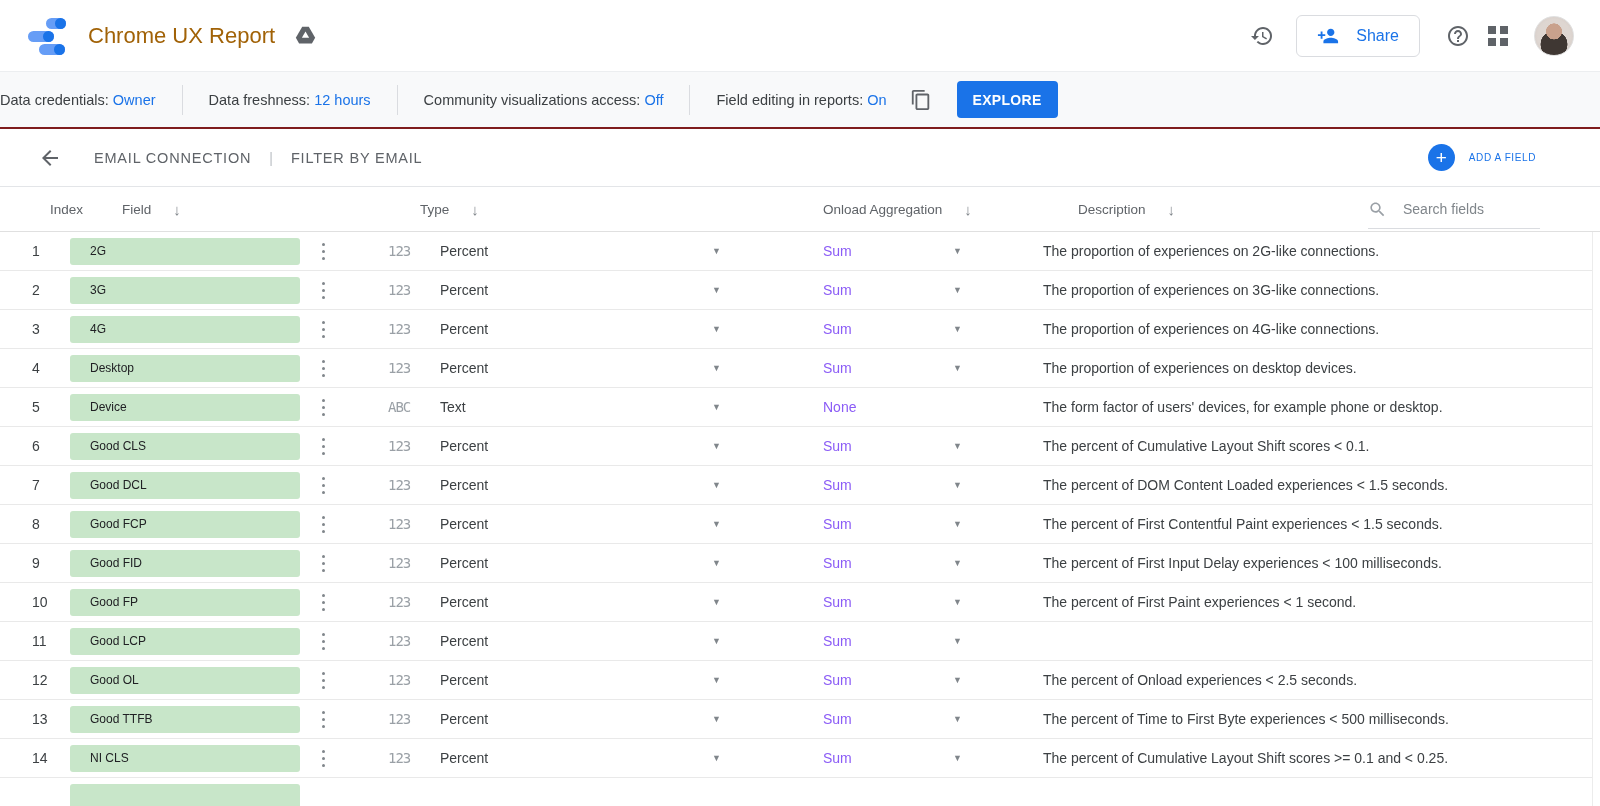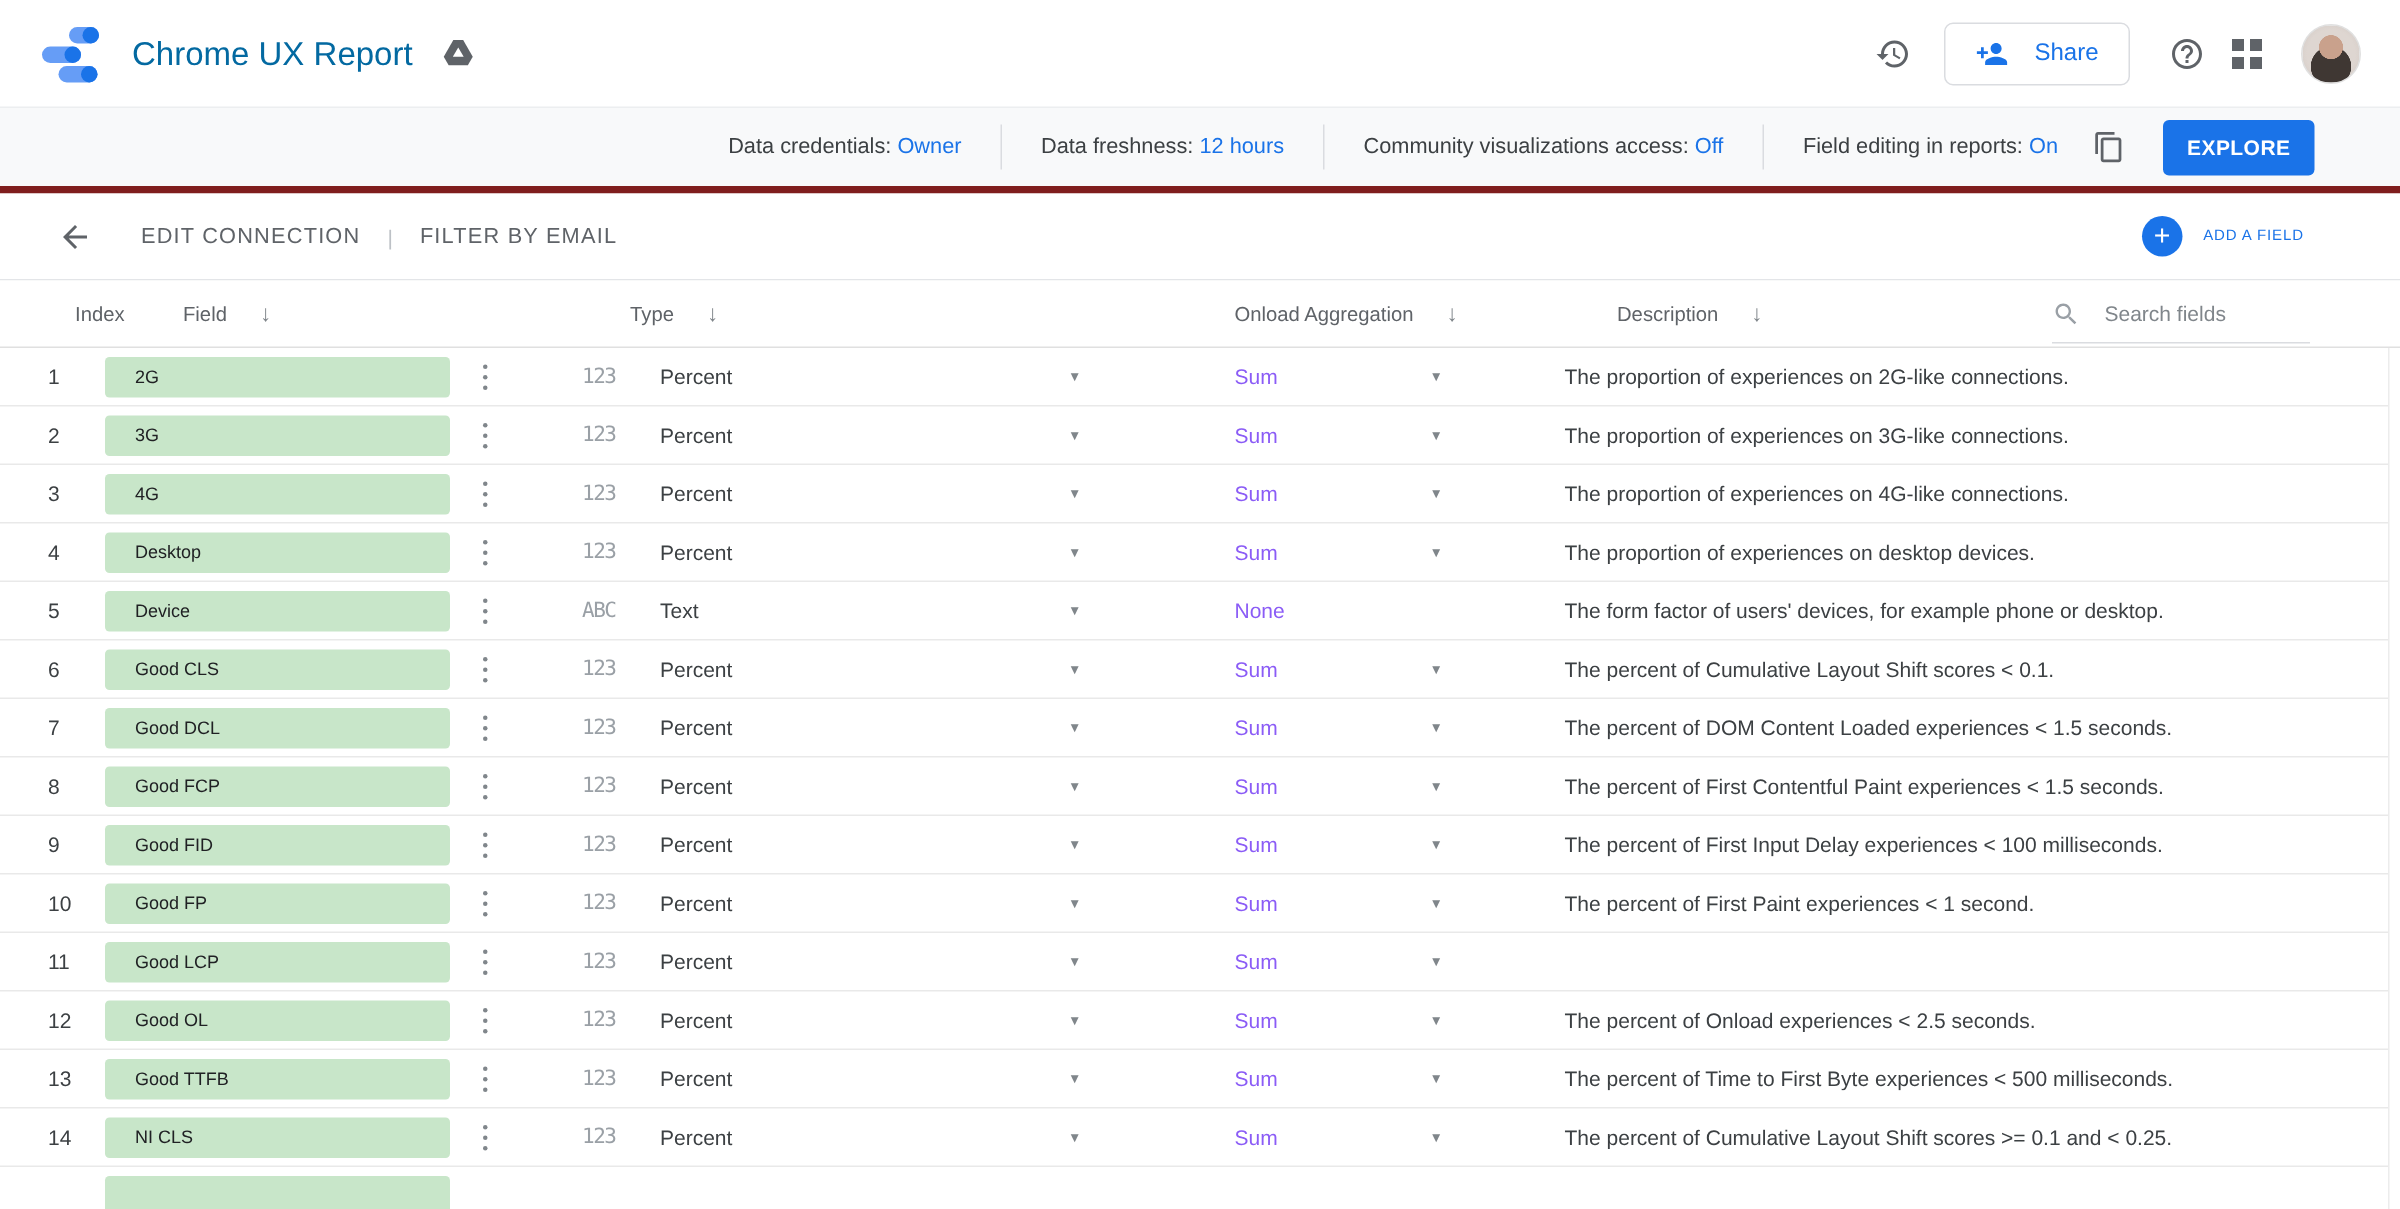--- a/index.html
+++ b/index.html
@@ -12,41 +12,41 @@
 
   
   .app-header { height:72px; display:flex; align-items:center; padding:0 26px;
     border-bottom:1px solid #eceef0; background:#fff; }
   .logo { position:relative; width:46px; height:40px; margin-right:16px; flex:0 0 auto; cursor:pointer; }
   .logo .pill { position:absolute; height:11px; border-radius:6px; background:#669df6; }
   .logo .pill::after { content:""; position:absolute; right:0; top:0; width:11px; height:11px; border-radius:50%; background:#1a73e8; }
   .pill1 { top:2px;  left:20px; width:20px; }
   .pill2 { top:15px; left:2px;  width:26px; }
   .pill3 { top:28px; left:13px; width:26px; }
-  .app-title { font-size:22px; color:#0369a1; margin-right:20px; white-space:nowrap; }
+  .app-title { font-size:22px; color:#a16207; margin-right:20px; white-space:nowrap; }
   .drive-icon { width:21px; height:19px; flex:0 0 auto; }
   .header-spacer { flex:1; }
   .icon-btn { width:40px; height:40px; display:flex; align-items:center; justify-content:center;
     border:none; background:transparent; cursor:pointer; border-radius:50%; padding:0; }
   .share-btn { display:flex; align-items:center; gap:17px; height:42px; padding:0 20px;
     border:1px solid #dadce0; border-radius:6px; background:#fff; cursor:pointer;
     margin:0 18px 0 14px; }
   .share-btn span { color:#1a73e8; font-size:16px; }
   .apps-grid { display:grid; grid-template-columns:8px 8px; grid-gap:4px; }
   .apps-grid i { width:8px; height:8px; background:#5f6368; }
   .avatar { width:40px; height:40px; border-radius:50%; margin-left:16px; cursor:pointer; flex:0 0 auto;
     background:
       radial-gradient(circle at 50% 38%, #c9a18c 0 26%, transparent 27%),
       radial-gradient(circle at 50% 72%, #3f3733 0 40%, transparent 41%),
       radial-gradient(circle at 50% 50%, #ded6d1 0 60%, #cfc6c1 100%);
     border:1px solid #e0e0e0; }
 
   
-  .status-bar { height:57px; background:#f8f9fa; border-bottom:5px solid #7f1d1d;
-    display:flex; align-items:center; justify-content:flex-end; padding-right:57px; font-size:14.5px; }
+  .status-bar { height:57px; background:#f8f9fa; border-bottom:2px solid #7f1d1d;
+    display:flex; align-items:center; justify-content:flex-start; padding-right:57px; font-size:14.5px; }
   .status-item { white-space:nowrap; color:#3c4043; }
   .status-item .val { color:#1a73e8; cursor:pointer; }
   .v-div { width:1px; height:30px; background:#dadce0; margin:0 26px; }
   .copy-btn { margin:0 16px 0 14px; }
   .blue-btn { height:37px; padding:0 16px; background:#1a73e8; color:#fff; border:none; border-radius:4px;
     font-family:"Liberation Sans", sans-serif; font-size:14px; font-weight:700; letter-spacing:.3px;
     cursor:pointer; }
   .blue-btn + .blue-btn { margin-left:22px; }
 
   
@@ -164,21 +164,21 @@
   </button>
   <button class="blue-btn">EXPLORE</button>
 </div>
 
 <div class="conn-bar">
   <button class="icon-btn back-btn" aria-label="back">
     <svg width="24" height="24" viewBox="0 0 24 24">
       <path fill="#5f6368" d="M20 11H7.83l5.59-5.59L12 4l-8 8 8 8 1.41-1.41L7.83 13H20v-2z"></path>
     </svg>
   </button>
-  <span class="conn-link">EDIT CONNECTION</span>
+  <span class="conn-link">EMAIL CONNECTION</span>
   <span class="conn-sep">|</span>
   <span class="conn-link">FILTER BY EMAIL</span>
   <div class="add-field">
     <span class="plus-circle">+</span>
     <span class="add-field-label">ADD A FIELD</span>
   </div>
 </div>
 
 <div class="table-head">
   <div class="h-index">Index</div>

